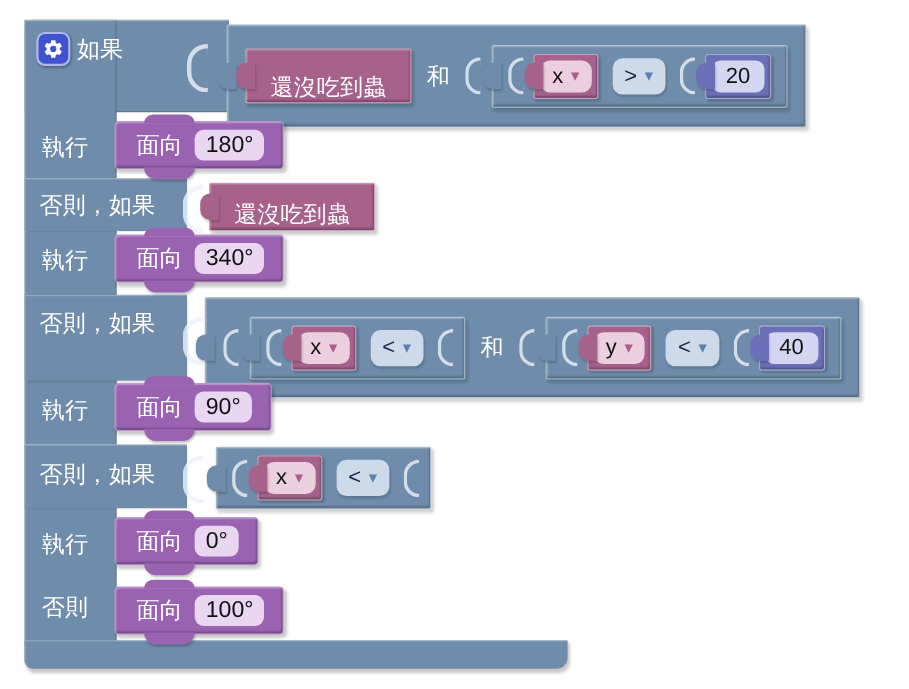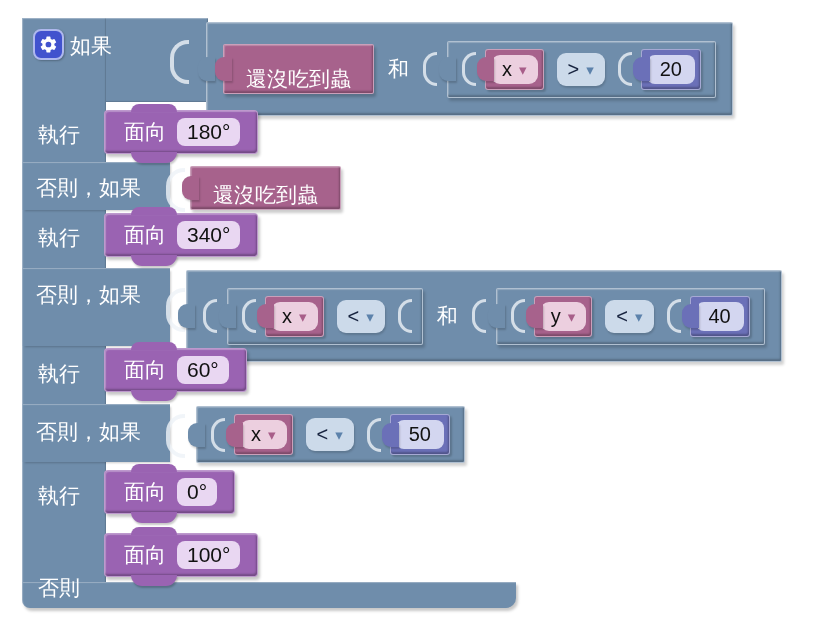--- a/index.html
+++ b/index.html
@@ -102,21 +102,21 @@
   </button>
 
   <span class="kw" style="left:70px;top:33px;">如果</span>
   <span class="kw" style="left:38px;top:122px;">執行</span>
   <span class="kw" style="left:36px;top:175px;">否則，如果</span>
   <span class="kw" style="left:38px;top:225px;">執行</span>
   <span class="kw" style="left:36px;top:282px;">否則，如果</span>
   <span class="kw" style="left:38px;top:361px;">執行</span>
   <span class="kw" style="left:36px;top:419px;">否則，如果</span>
   <span class="kw" style="left:38px;top:483px;">執行</span>
-  <span class="kw" style="left:38px;top:575px;">否則</span>
+  <span class="kw" style="left:38px;top:540px;">否則</span>
 
   <span class="socket" style="left:170px;top:40px;"></span>
   <span class="socket" style="left:166px;top:168px;"></span>
   <span class="socket" style="left:166px;top:288px;"></span>
   <span class="socket" style="left:166px;top:414px;"></span>
 
   <div class="vblock and-row lbump" style="left:206px;top:22px;height:76px;">
     <div class="bool-chip lbump">
       <span>還沒吃到蟲</span>
     </div>
@@ -187,39 +187,36 @@
       </div>
       <span class="socket inline"></span>
       <div class="num-chip lbump">
         <div class="num-field">40</div>
       </div>
     </div>
   </div>
 
   <div class="face-block" style="left:104px;top:348px;">
     <span>面向</span>
-    <span class="face-field">60°</span>
+    <span class="face-field">90°</span>
   </div>
 
   <div class="vblock cmp-frame abs lbump" style="left:196px;top:406px;">
     <span class="socket inline"></span>
     <div class="var-chip lbump">
       <div class="chip-field">
         <span>x</span>
         <span class="caret pink">▾</span>
       </div>
     </div>
     <div class="op-chip">
       <span>&lt;</span>
       <span class="caret blue">▾</span>
     </div>
     <span class="socket inline"></span>
-    <div class="num-chip lbump">
-      <div class="num-field">50</div>
-    </div>
   </div>
 
   <div class="face-block" style="left:104px;top:470px;">
     <span>面向</span>
     <span class="face-field">0°</span>
   </div>
 
   <div class="face-block" style="left:104px;top:533px;">
     <span>面向</span>
     <span class="face-field">100°</span>

